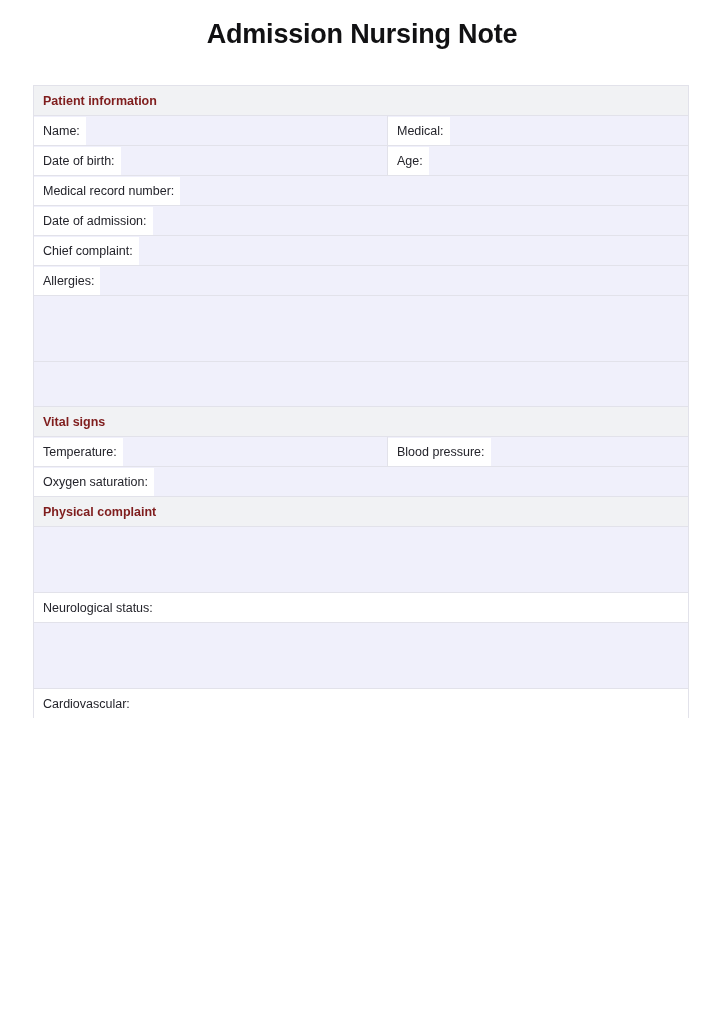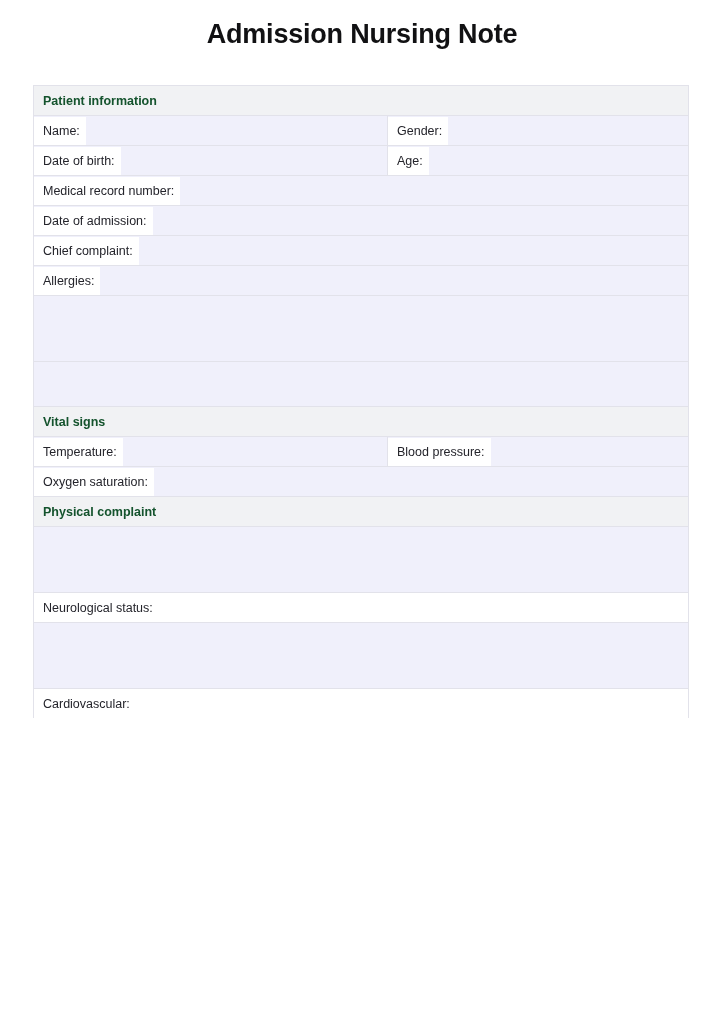--- a/index.html
+++ b/index.html
@@ -53,21 +53,21 @@
 
   
   tr.section-row td {
     background: #f1f2f4;
     height: 30px;
   }
   .section-title {
     display: block;
     font-size: 12.5px;
     font-weight: bold;
-    color: #14532d;
+    color: #7f1d1d;
     padding: 0 9px;
     line-height: 28px;
     white-space: nowrap;
   }
 
   
   .field-label {
     display: inline-block;
     background: #ffffff;
     font-size: 12.5px;
@@ -109,21 +109,21 @@
       <col class="col-right">
     </colgroup>
     <tbody id="form-body">
         <tr class="section-row">
           <td colspan="2">
             <span class="section-title">Patient information</span>
           </td>
         </tr>
         <tr>
           <td><span class="field-label">Name:</span></td>
-          <td><span class="field-label">Gender:</span></td>
+          <td><span class="field-label">Medical:</span></td>
         </tr>
         <tr>
           <td><span class="field-label">Date of birth:</span></td>
           <td><span class="field-label">Age:</span></td>
         </tr>
         <tr>
           <td colspan="2"><span class="field-label">Medical record number:</span></td>
         </tr>
         <tr>
           <td colspan="2"><span class="field-label">Date of admission:</span></td>

